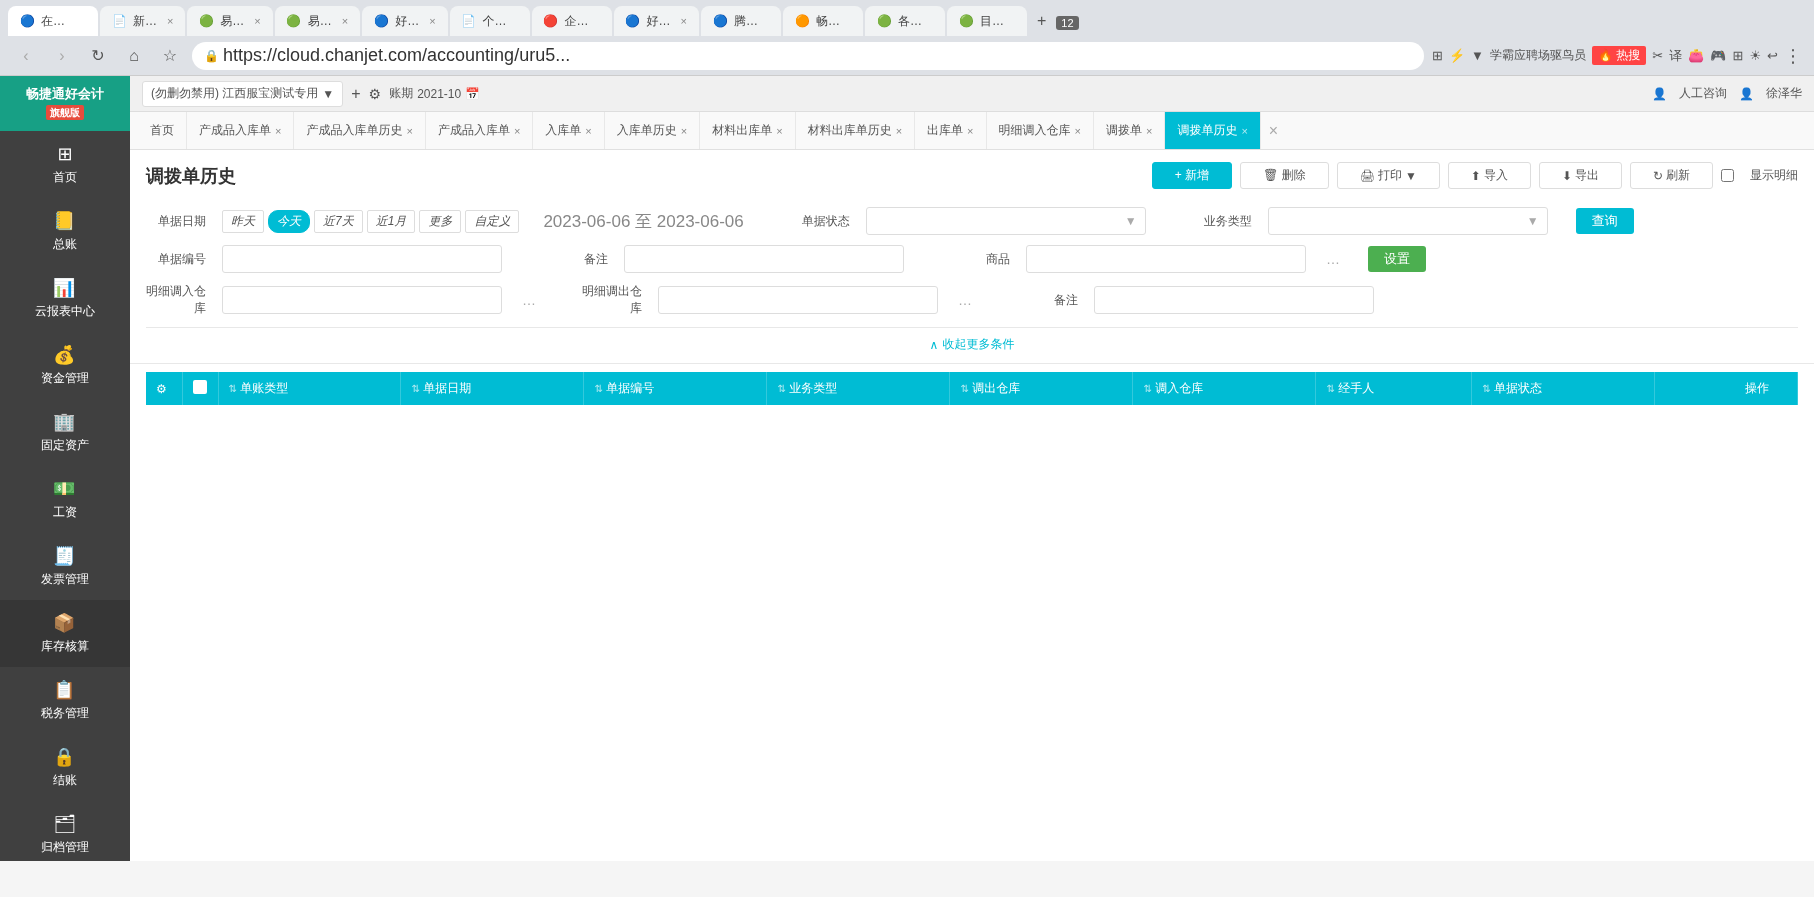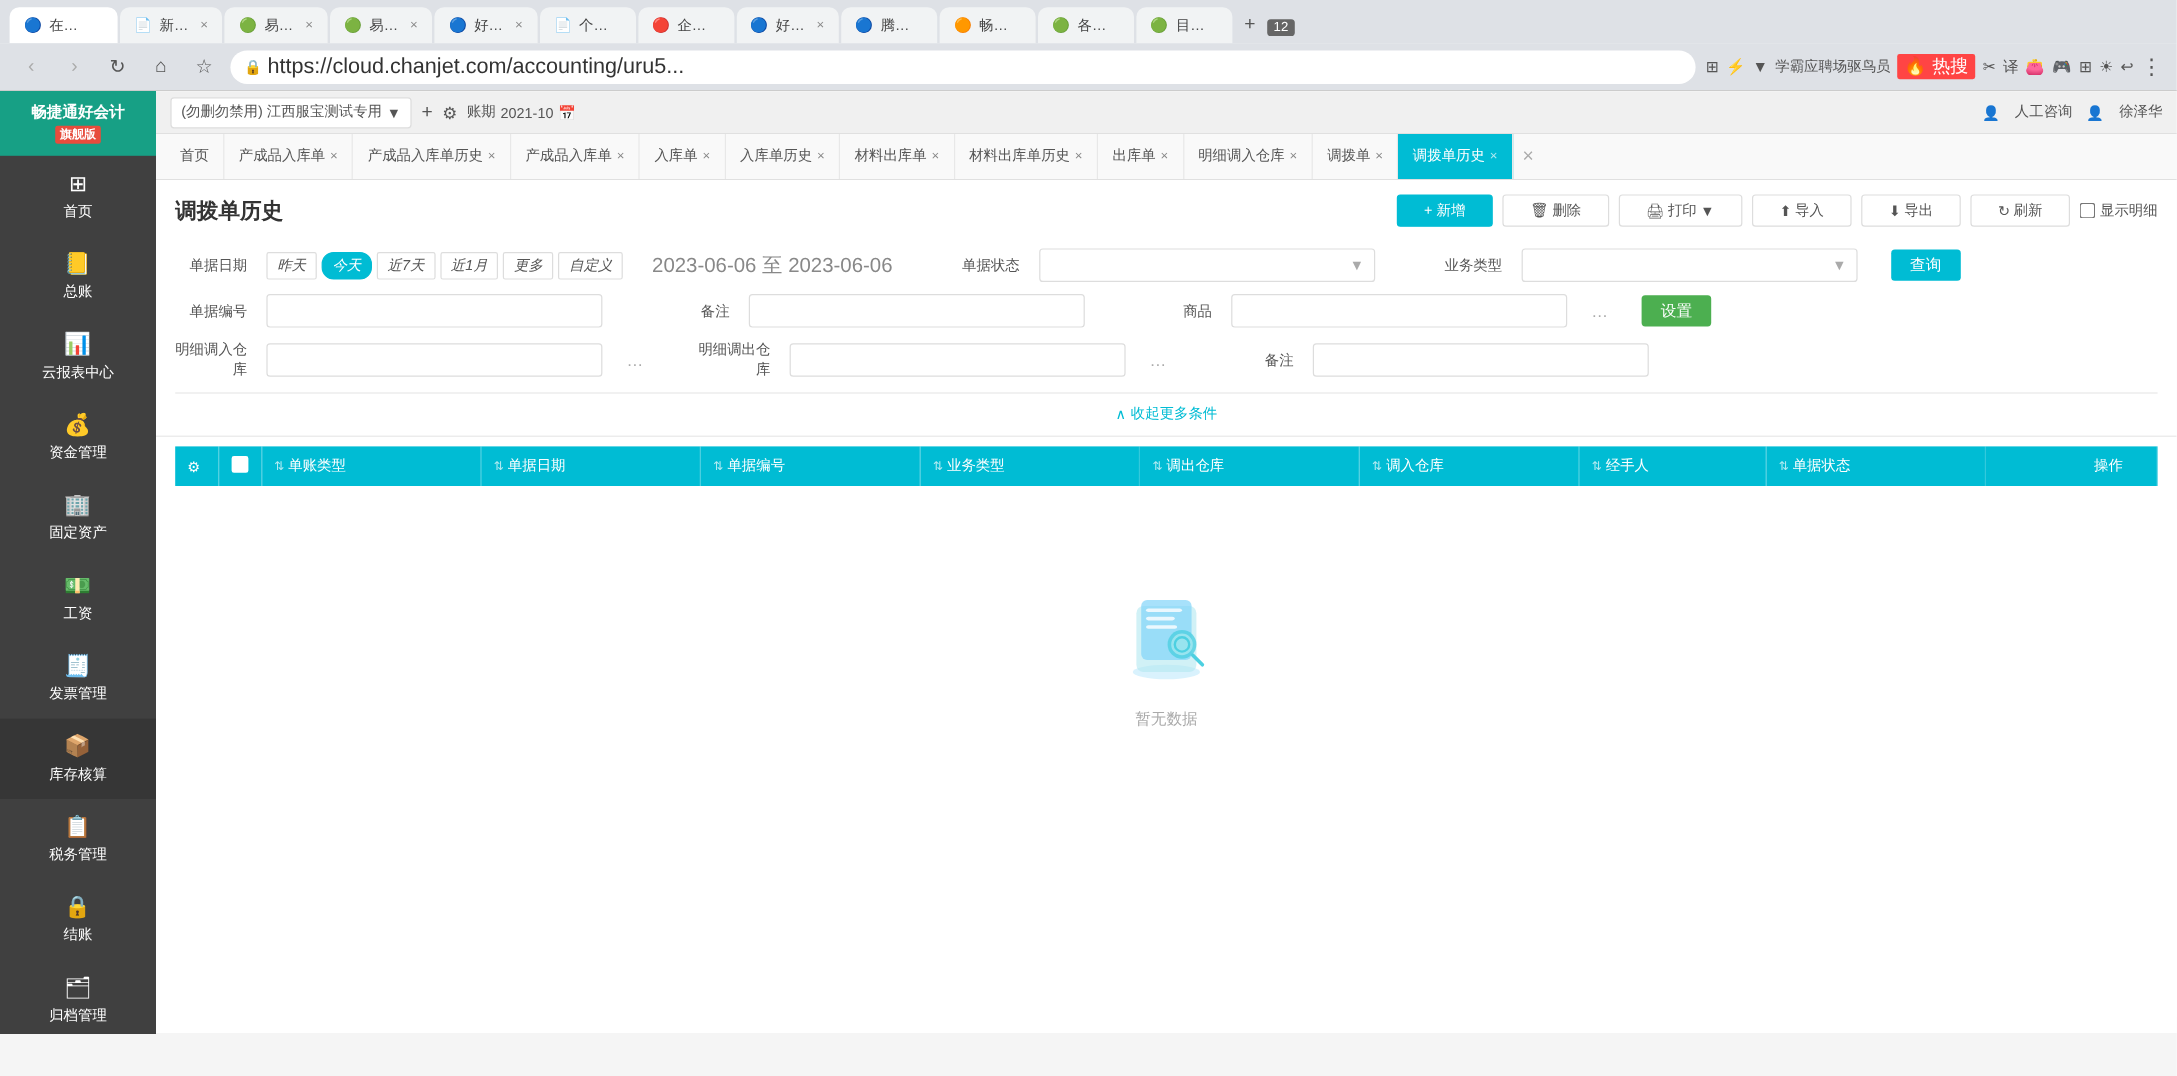--- a/index.html
+++ b/index.html
@@ -36,21 +36,21 @@
     .page-tab.active { background: #00bcd4; color: white; }
     .page-tab .close-x { font-size: 11px; color: inherit; opacity: 0.7; }
 
     
     .content { flex: 1; overflow-y: auto; padding: 0; background: white; }
     .page-header { padding: 12px 16px 8px; display: flex; align-items: center; justify-content: space-between; }
     .page-title { font-size: 18px; font-weight: bold; color: #333; }
     .toolbar { display: flex; align-items: center; gap: 8px; }
     .toolbar-btn { display: flex; align-items: center; gap: 3px; padding: 4px 22px; border: 1px solid #ddd; border-radius: 3px; cursor: pointer; font-size: 12px; color: #555; background: white; }
     .toolbar-btn.primary { background: #00bcd4; color: white; border-color: #00bcd4; }
-    .display-toggle { display: flex; align-items: center; gap: 4px; font-size: 12px; color: #555; justify-content: space-between; }
+    .display-toggle { display: flex; align-items: center; gap: 16px; font-size: 12px; color: #555; justify-content: space-between; }
 
     
     .filter-area { padding: 10px 16px; border-bottom: 1px solid #e8e8e8; }
     .filter-row { display: flex; align-items: center; gap: 16px; margin-bottom: 10px; }
     .filter-label { font-size: 12px; color: #555; width: 60px; flex-shrink: 0; text-align: right; }
     .filter-date-btns { display: flex; align-items: center; gap: 4px; flex-wrap: wrap; }
     .date-btn { padding: 2px 8px; font-size: 12px; border: 1px solid #ddd; border-radius: 2px; cursor: pointer; color: #555; background: white; font-style: italic; }
     .date-btn.active { background: #00bcd4; color: white; border-color: #00bcd4; border-radius: 10px; }
     .date-range { font-size: 17px; color: #888; margin-left: 20px; }
     .filter-select { min-width: 280px; height: 28px; border: 1px solid #ddd; border-radius: 3px; padding: 0 8px; font-size: 12px; display: flex; align-items: center; justify-content: space-between; cursor: pointer; background: white; }
@@ -146,21 +146,21 @@
   <div class="nav-btn">☆</div>
   <div class="address-input">
     <span style="color:#1a73e8; font-size:12px; margin-right:4px;">🔒</span>
     <span style="font-size:18px; color:#333;">https://cloud.chanjet.com/accounting/uru5...</span>
   </div>
   <div style="display:flex; align-items:center; gap:6px; color:#555; font-size:13px;">
     <span style="cursor:pointer;">⊞</span>
     <span style="cursor:pointer;">⚡</span>
     <span style="cursor:pointer;">▼</span>
     <span style="font-size:12px; color:#555;">学霸应聘场驱鸟员</span>
-    <span style="background:#ff4444; color:white; font-size:15px; padding:1px 6px; border-radius:2px;">🔥 热搜</span>
+    <span style="background:#ff4444; color:white; font-size:12px; padding:1px 6px; border-radius:2px;">🔥 热搜</span>
     <span style="cursor:pointer;">✂</span>
     <span style="cursor:pointer;">译</span>
     <span style="cursor:pointer;">👛</span>
     <span style="cursor:pointer;">🎮</span>
     <span style="cursor:pointer;">⊞</span>
     <span style="cursor:pointer;">☀</span>
     <span style="cursor:pointer;">↩</span>
     <span style="cursor:pointer; font-size:18px;">⋮</span>
   </div>
 </div>
@@ -421,34 +421,16 @@
               </th>
               <th style="text-align:right; padding-right:28px;">
                 <span>操作</span>
               </th>
             </tr>
           </thead>
           <tbody>
           </tbody>
         </table>
 
-        <div class="empty-state">
-          <div>
-            <svg width="90" height="90" viewBox="0 0 90 90">
-
-              <ellipse cx="45" cy="75" rx="28" ry="6" fill="#b3e5fc" opacity="0.5"></ellipse>
-              <rect x="20" y="20" width="50" height="55" rx="6" fill="#b3e8f0" opacity="0.6"></rect>
-              <rect x="24" y="15" width="42" height="50" rx="5" fill="#81d4fa" opacity="0.7"></rect>
-              <rect x="28" y="22" width="30" height="3" rx="2" fill="white" opacity="0.8"></rect>
-              <rect x="28" y="29" width="24" height="3" rx="2" fill="white" opacity="0.8"></rect>
-              <rect x="28" y="36" width="26" height="3" rx="2" fill="white" opacity="0.8"></rect>
-              <circle cx="58" cy="52" r="12" fill="#4dd0e1" opacity="0.8"></circle>
-              <circle cx="58" cy="52" r="9" fill="#b2ebf2" opacity="0.7"></circle>
-              <line x1="67" y1="61" x2="75" y2="69" stroke="#4dd0e1" stroke-width="3" stroke-linecap="round"></line>
-              <circle cx="58" cy="52" r="6" fill="none" stroke="#4dd0e1" stroke-width="2"></circle>
-            </svg>
-          </div>
-          <span>暂无数据</span>
-        </div>
       </div>
     </div>
   </div>
 </div>
 
 </body></html>

